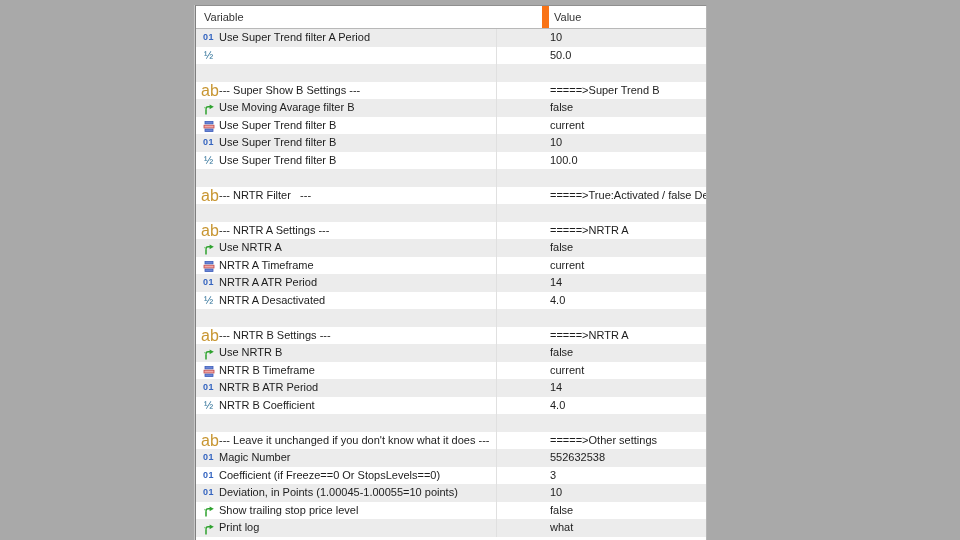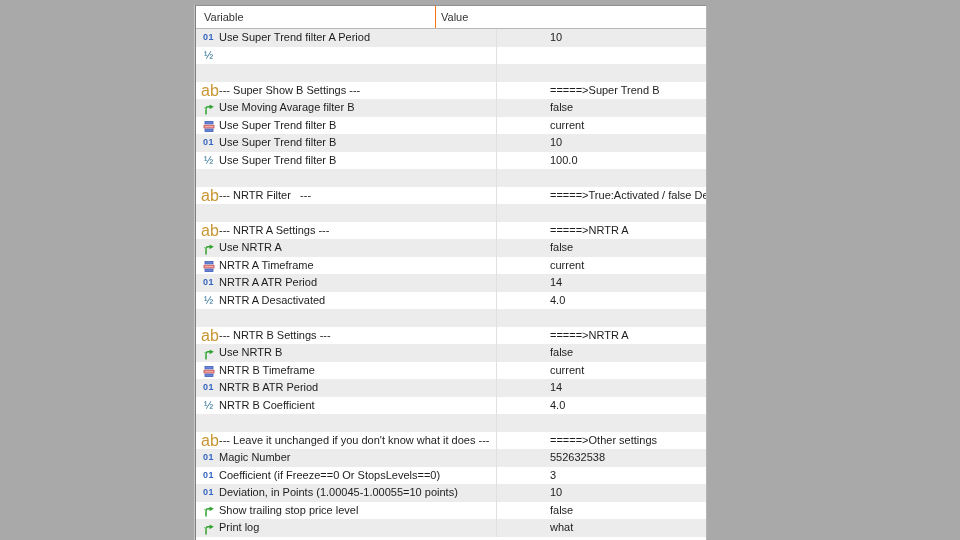--- a/index.html
+++ b/index.html
@@ -24,24 +24,24 @@
   .hdr{
     display:flex;
     height:22px;
     line-height:22px;
     font-size:11px;
     color:#333;
     background:#ffffff;
     border-bottom:1px solid #b8b8b8;
   }
   .hdr .hc1{
-    width:240px;
+    width:353px;
     padding-left:8px;
     box-sizing:border-box;
-    border-right:1px solid #f97316;
+    border-right:7px solid #f97316;
   }
   .hdr .hc2{
     flex:1;
     padding-left:5px;
   }
   .rows{position:relative;}
   .row{
     display:flex;
     height:17.5px;
     line-height:17.5px;
@@ -98,20 +98,21 @@
       <span class="var-label">Use Super Trend filter A Period</span>
     </div>
     <div class="val-cell">10</div>
   </div>
       <div class="row">
     <div class="var-cell">
 
       <span class="icon icon-double">½</span>
 
     </div>
+    <div class="val-cell">50.0</div>
   </div>
       <div class="row odd">
     <div class="var-cell">
 
       <span class="var-label"></span>
     </div>
     <div class="val-cell"></div>
   </div>
       <div class="row">
     <div class="var-cell">

